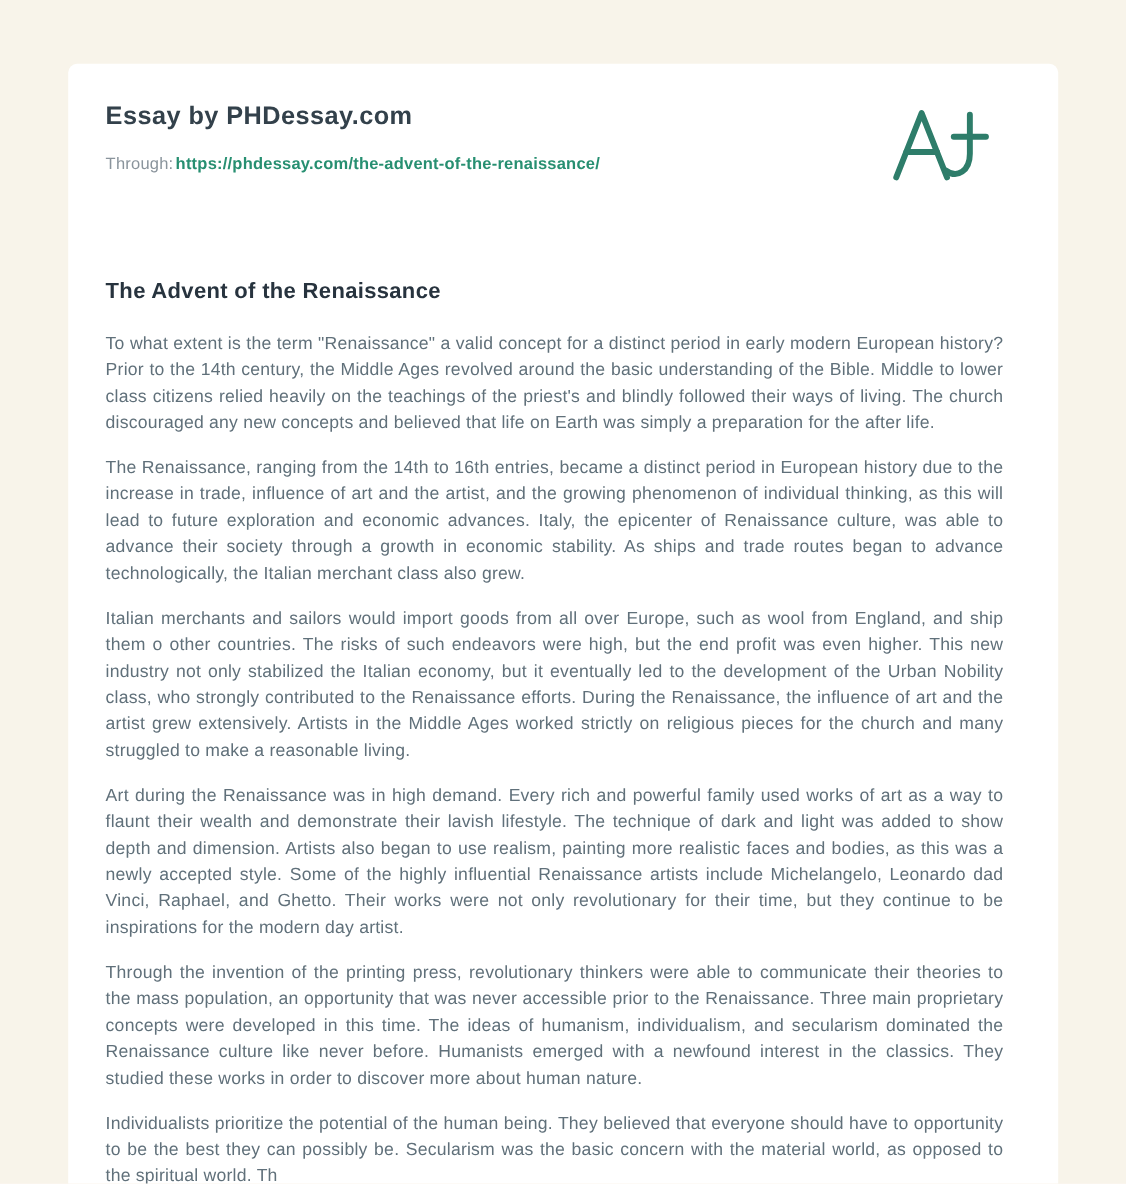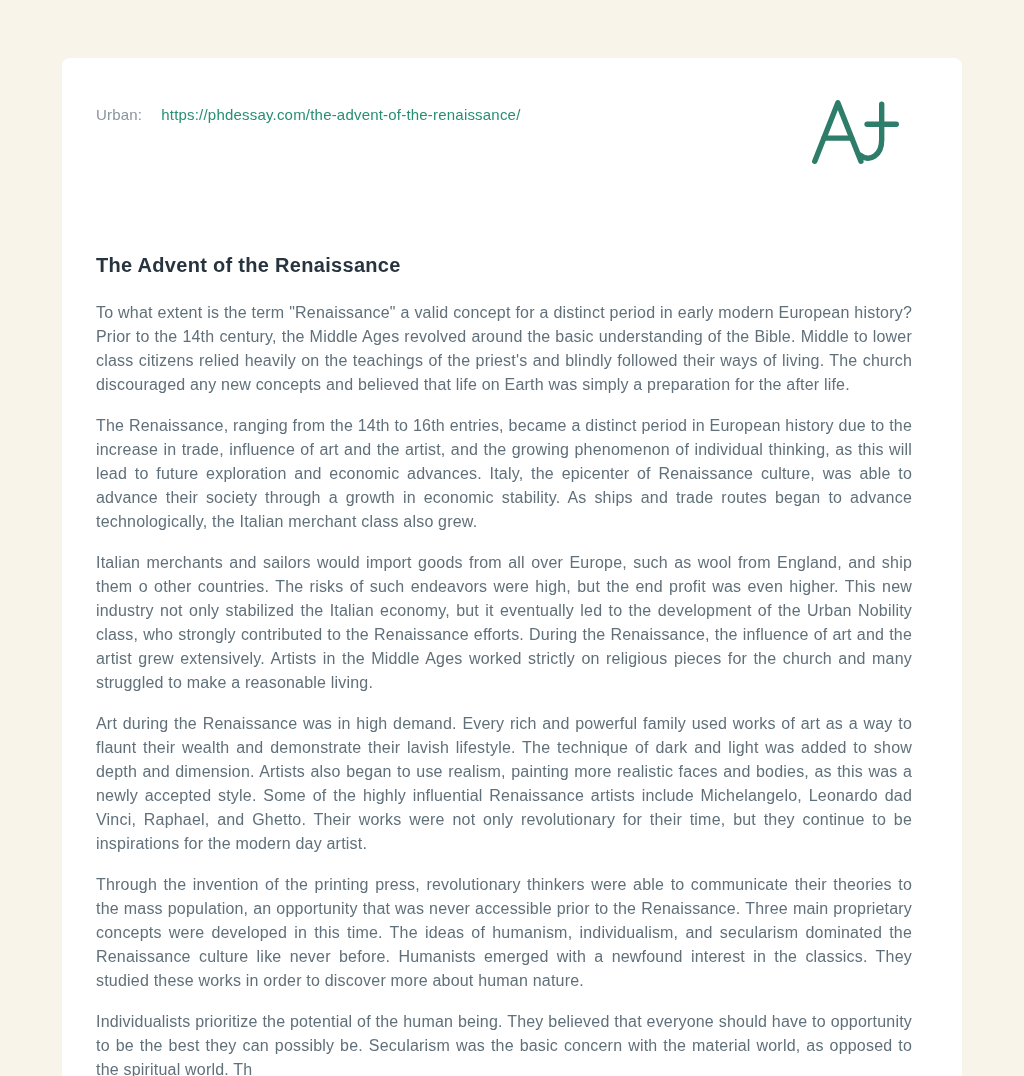--- a/index.html
+++ b/index.html
@@ -39,21 +39,22 @@
   }
   .source-line {
     margin-top: 22px;
     font-size: 15px;
     color: #8a949c;
     letter-spacing: 0.2px;
   }
   .source-url {
     color: #278f71;
     text-decoration: none;
-    margin-left: 19px;
+    margin-left: 2px;
+    font-weight: bold;
   }
   .logo {
     width: 100px;
     height: 92px;
     margin-right: 24px;
     margin-top: 2px;
   }
   .logo svg { width: 100%; height: 100%; }
   .title {
     font-size: 20px;
@@ -72,22 +73,23 @@
   }
 </style>
 </head>
 <body>
 
 <div class="page">
   <div class="card">
 
     <div class="header">
       <div class="header-text">
+        <div class="byline">Essay by PHDessay.com</div>
         <div class="source-line">
-          <span class="source-label">Urban:</span><a class="source-url" href="#">https://phdessay.com/the-advent-of-the-renaissance/</a>
+          <span class="source-label">Through:</span><a class="source-url" href="#">https://phdessay.com/the-advent-of-the-renaissance/</a>
         </div>
       </div>
       <div class="logo">
         <svg viewBox="0 0 130 100" fill="none" xmlns="http://www.w3.org/2000/svg">
           <g stroke="#2e7d6a" stroke-width="7" stroke-linecap="round" stroke-linejoin="round">
             <path d="M14 88 L44 12 L74 88"></path>
             <path d="M26 58 L62 58"></path>
             <path d="M101 14 L101 60 C101 80 86 90 73 80"></path>
             <path d="M82 40 L120 40"></path>
           </g>

